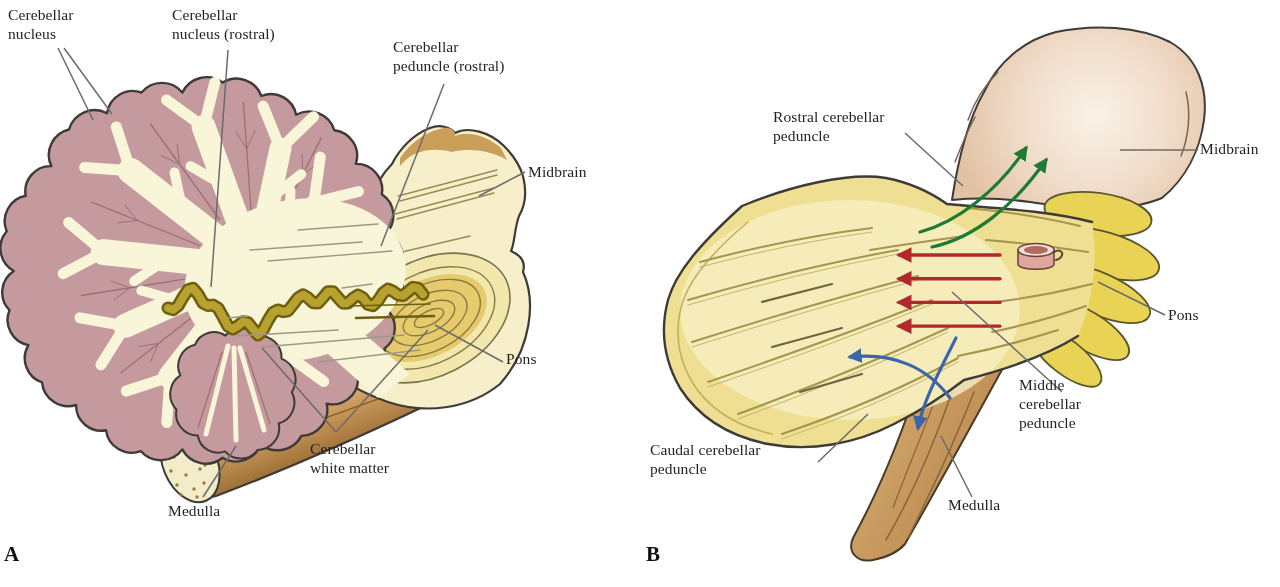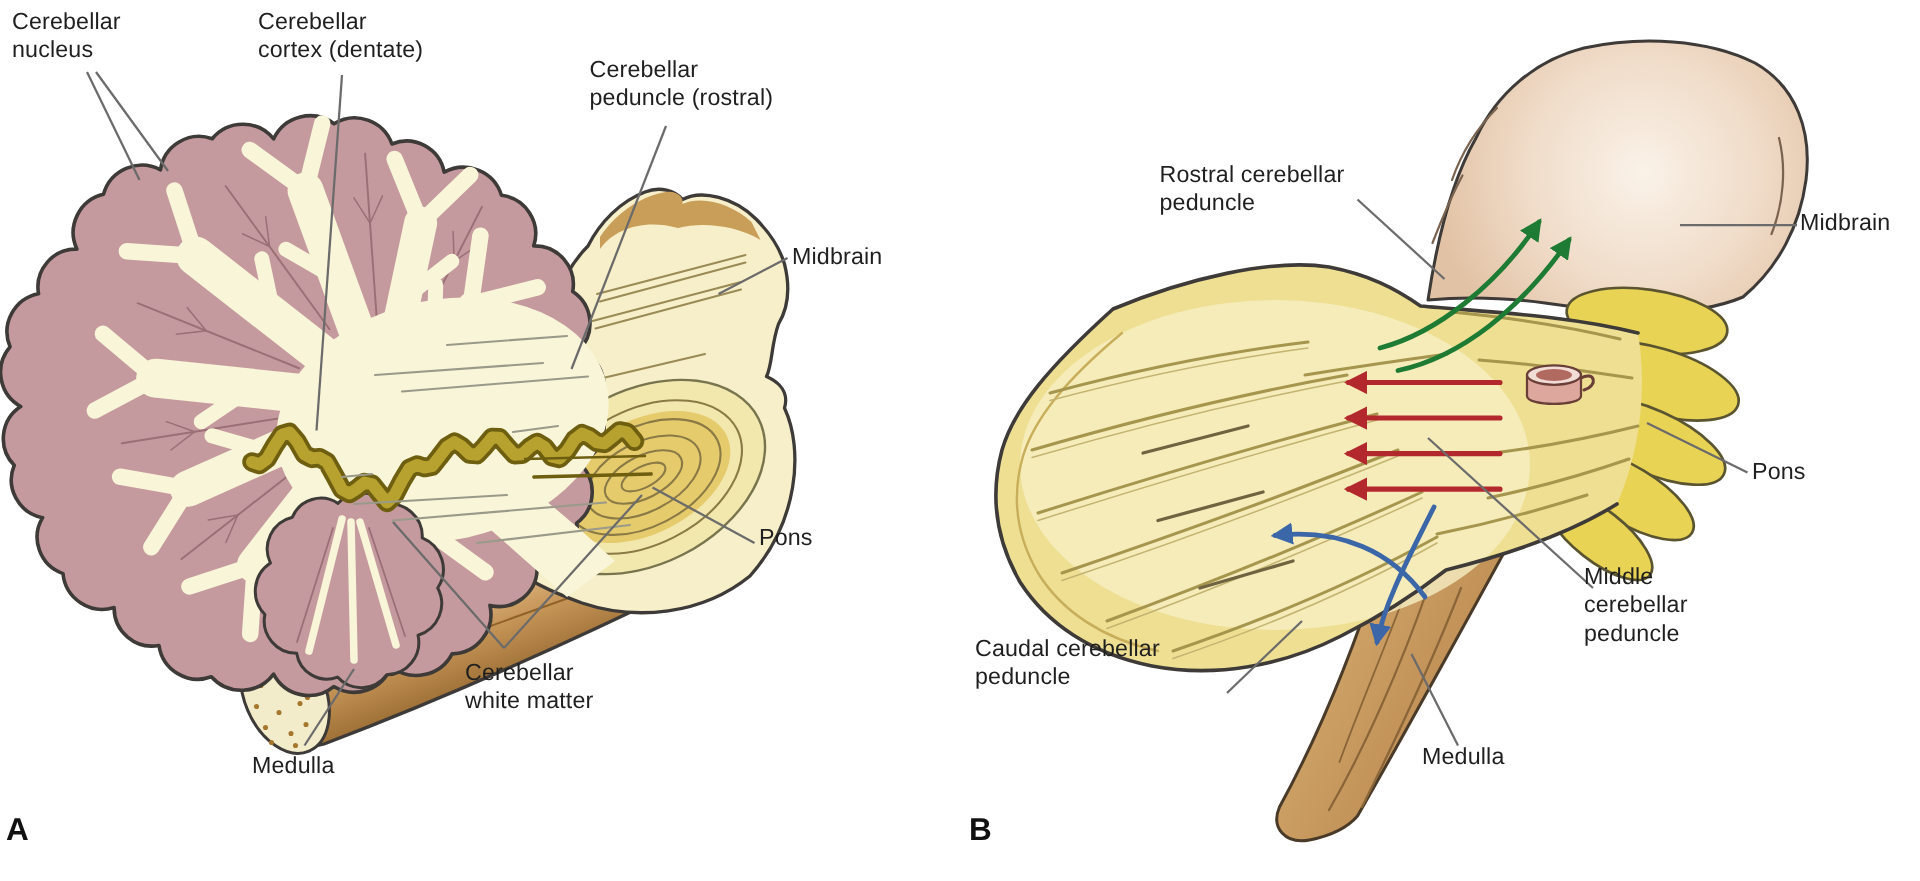--- a/index.html
+++ b/index.html
@@ -1,17 +1,17 @@
 <!DOCTYPE html>
 <html style="--c-background: #ffffff; --c-label: #1f1f1f; --c-leader: #6b6b6b; --c-outline: #3d3a38; --c-cortex-pink: #c59a9e; --c-folia-vein: #9b6f76; --c-white-matter: #f9f5d8; --c-dentate-fill: #b7a12f; --c-dentate-outline: #6e5e10; --c-brainstem-cream: #f6efc9; --c-brainstem-tan: #c99e58; --c-pons-fill: #f2e8ae; --c-pons-core: #e6cb6d; --c-pons-fiber: #8a7a45; --c-medulla-light: #e7c490; --c-medulla-mid: #c49356; --c-medulla-dark: #8f6229; --c-cut-face: #f3ecca; --c-cut-dot: #a5762e; --c-cereb-b-fill: #eedf92; --c-cereb-b-inner: #f6efc3; --c-streak-olive: #a5954d; --c-streak-light: #c4b472; --c-streak-dark: #6f6340; --c-midbrain-hi: #faf2e8; --c-midbrain-tan: #e2c2a4; --c-pons-b-fill: #e9d355; --c-medulla-b-light: #cfa468; --c-medulla-b-dark: #a87644; --c-cylinder-pink: #dda79e; --c-cylinder-top: #f2dcd6; --c-cylinder-hole: #b06a60; --c-cylinder-line: #693f38;"><head>
 <meta charset="utf-8">
 <style>
   html,body{margin:0;padding:0;background:#ffffff;}
   #canvas{position:relative;width:1280px;height:587px;background:var(--c-background,#fff);
-          font-family:Liberation Sans, sans-serif;overflow:hidden;}
+          font-family:Liberation Serif, serif;overflow:hidden;}
   #fig{position:absolute;left:0;top:0;}
   .lbl{position:absolute;font-size:15.5px;line-height:1.22;color:var(--c-label,#1f1f1f);
        letter-spacing:.1px;white-space:nowrap;}
   .plabel{position:absolute;font-size:21px;font-weight:bold;color:#111;}
 </style>
 </head>
 <body>
 
 <div id="canvas">
 
@@ -257,21 +257,21 @@
         </g>
     </g>
   </svg>
 
   <div class="lbl" style="left:8px;top:6px">
     <div>Cerebellar</div>
     <div>nucleus</div>
   </div>
   <div class="lbl" style="left:172px;top:6px">
     <div>Cerebellar</div>
-    <div>cortex (dentate)</div>
+    <div>nucleus (rostral)</div>
   </div>
   <div class="lbl" style="left:393px;top:38px">
     <div>Cerebellar</div>
     <div>peduncle (rostral)</div>
   </div>
   <div class="lbl" style="left:528px;top:163px">
     <div>Midbrain</div>
   </div>
   <div class="lbl" style="left:506px;top:350px">
     <div>Pons</div>
@@ -288,26 +288,26 @@
   <div class="lbl" style="left:773px;top:108px">
     <div>Rostral cerebellar</div>
     <div>peduncle</div>
   </div>
   <div class="lbl" style="left:1200px;top:140px">
     <div>Midbrain</div>
   </div>
   <div class="lbl" style="left:1168px;top:306px">
     <div>Pons</div>
   </div>
-  <div class="lbl" style="left:1056px;top:376px">
+  <div class="lbl" style="left:1019px;top:376px">
     <div>Middle</div>
     <div>cerebellar</div>
     <div>peduncle</div>
   </div>
-  <div class="lbl" style="left:650px;top:424px">
+  <div class="lbl" style="left:650px;top:441px">
     <div>Caudal cerebellar</div>
     <div>peduncle</div>
   </div>
   <div class="lbl" style="left:948px;top:496px">
     <div>Medulla</div>
   </div>
   <div class="plabel" style="left:646px;top:542px">B</div>
 
 </div>
 

